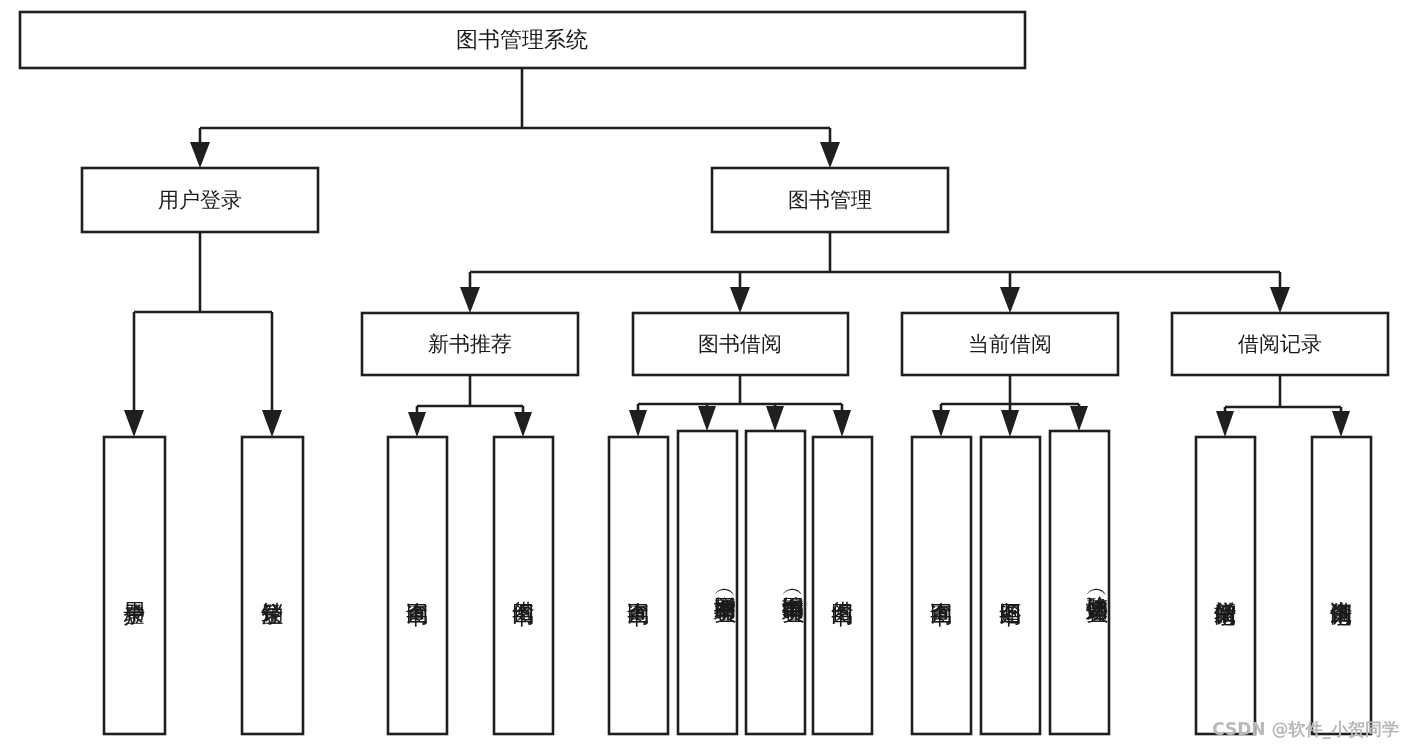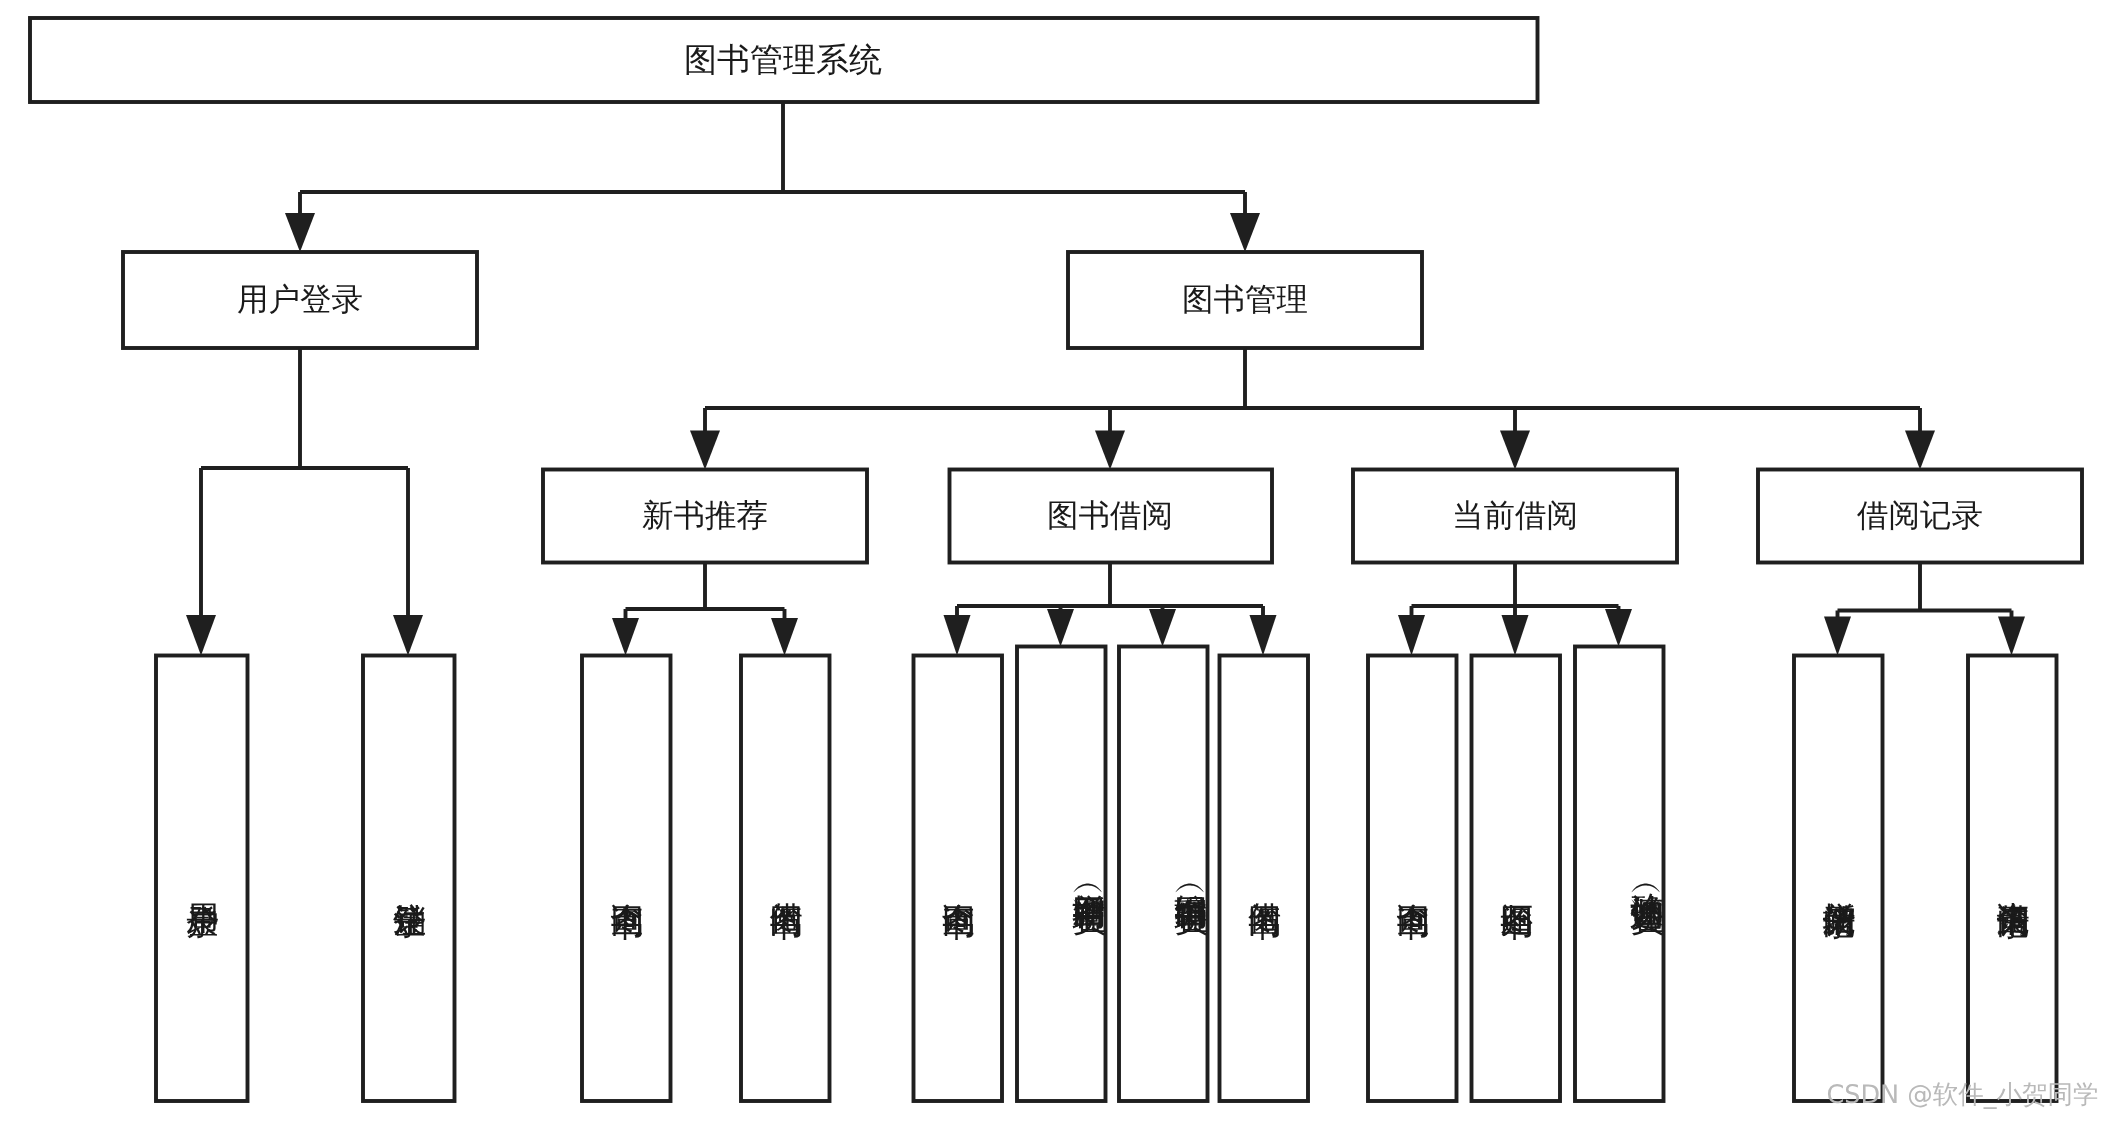--- a/index.html
+++ b/index.html
@@ -72,20 +72,21 @@
     pointer-events: none;
   }
   .watermark {
     position: absolute;
     right: 6px;
     bottom: 6px;
     font-family: "DejaVu Sans", "Liberation Sans", sans-serif;
     font-size: 17px;
     color: #b9b9b9;
     white-space: nowrap;
+    font-weight: bold;
   }
 </style>
 </head>
 <body>
 
 <div id="diagram-root">
 
   <svg id="flow-svg" viewBox="0 0 1405 747">
 
     <g>

